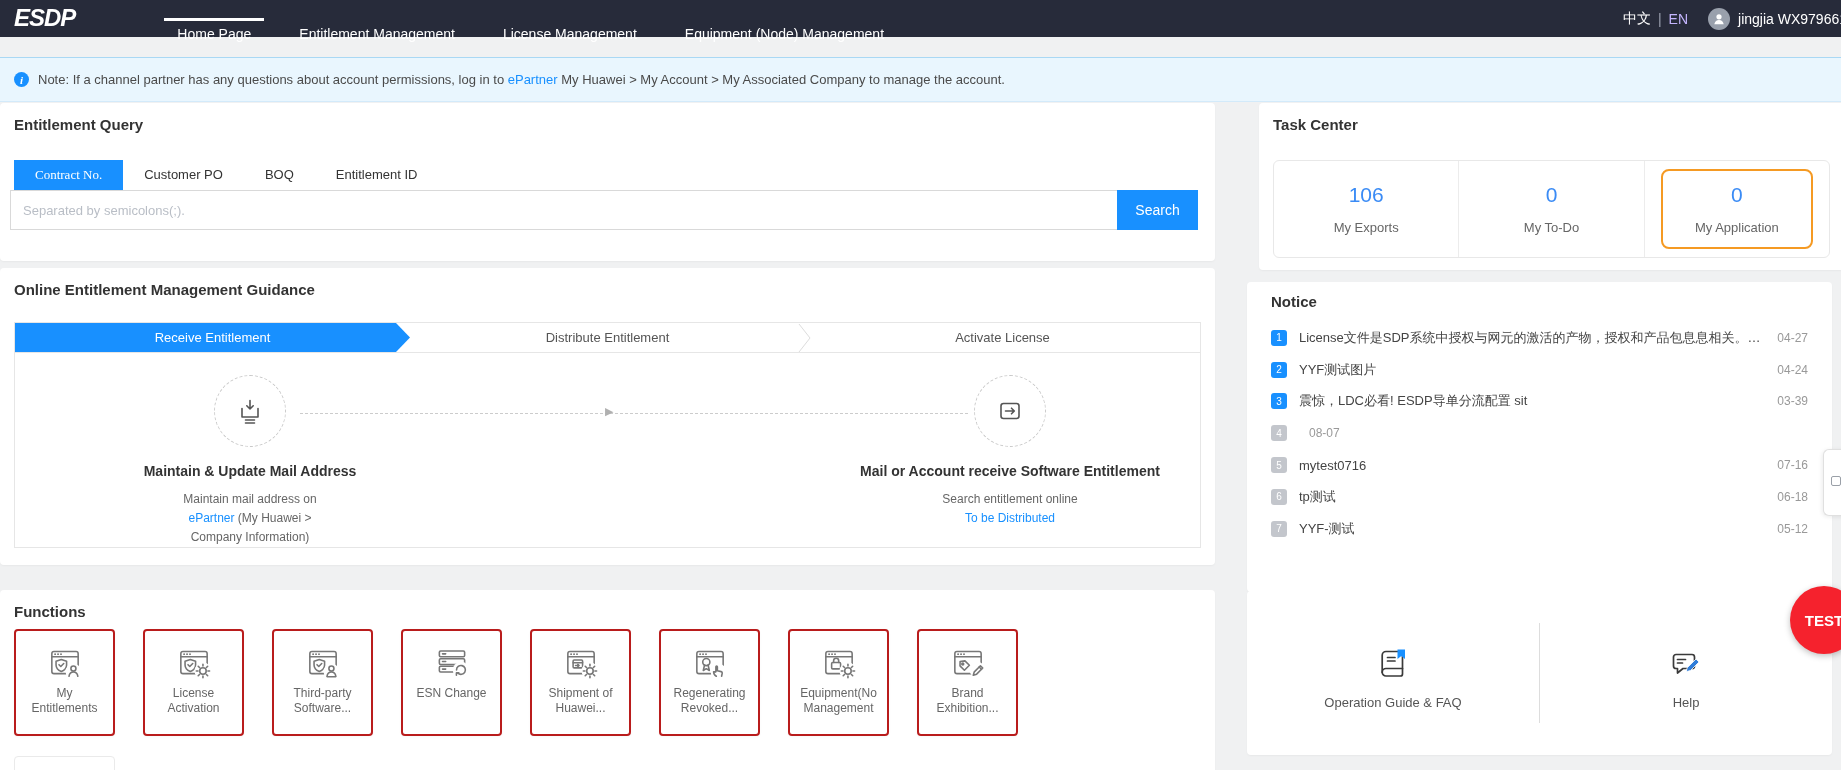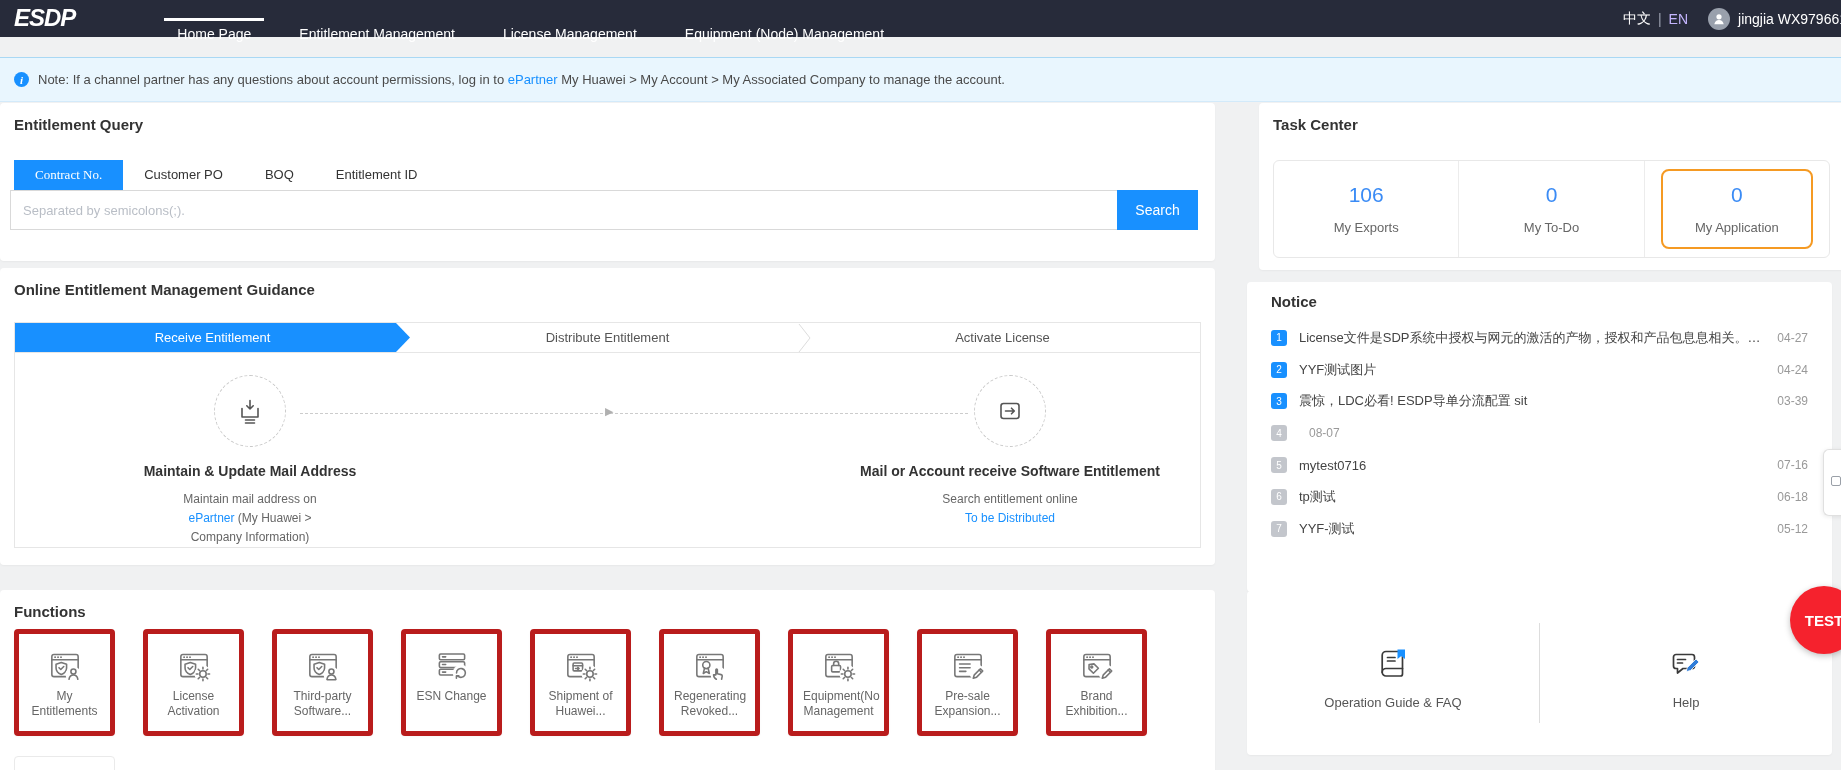--- a/index.html
+++ b/index.html
@@ -62,21 +62,21 @@
   #notice-card { left:1247px; top:282px; width:585px; height:310px; }
   .notice-list { position:absolute; top:40px; left:24px; right:24px; }
   .notice-row { display:flex; align-items:center; height:31.8px; font-size:13px; color:#444; }
   .nbadge { width:16px; height:16px; border-radius:3px; background:#c3c6cc; color:#fff; font-size:10px; display:flex; align-items:center; justify-content:center; margin-right:12px; flex:none; }
   .notice-row.hot .nbadge { background:#1890ff; }
   .ntext { flex:1; white-space:nowrap; overflow:hidden; text-overflow:ellipsis; cursor:pointer; }
   .ndate { color:#999; font-size:12px; margin-left:10px; flex:none; }
   
   #functions-card { left:0; top:590px; width:1215px; height:185px; }
   .fn-row { position:absolute; top:39px; left:14px; display:flex; gap:28px; }
-  .fn-card { width:101px; height:107px; border:5px solid #b91c1c; border-radius:4px; box-shadow:0 1px 3px rgba(0,0,0,.03); text-align:center; cursor:pointer; background:#fff; }
+  .fn-card { width:101px; height:107px; border:2px solid #b91c1c; border-radius:4px; box-shadow:0 1px 3px rgba(0,0,0,.03); text-align:center; cursor:pointer; background:#fff; }
   .fnsvg { width:40px; height:36px; margin-top:12px; stroke:#777; fill:none; stroke-width:1.5; stroke-linecap:round; stroke-linejoin:round; }
   .fn-label { font-size:12px; color:#666; line-height:15px; margin:3px 10px 0; }
   .fn-partial { position:absolute; left:14px; top:166px; width:101px; height:50px; border:1px solid #eaeaea; border-radius:4px; background:#fff; }
   
   #help-card { left:1247px; top:591px; width:585px; height:164px; display:flex; align-items:center; }
   .help-item { flex:1; display:flex; flex-direction:column; align-items:center; justify-content:center; cursor:pointer; padding-top:10px; }
   .help-divider { width:1px; height:100px; background:#ddd; flex:none; }
   .help-label { font-size:13px; color:#555; margin-top:13px; }
   .gcsvg { stroke:#555; fill:none; stroke-width:1.6; stroke-linecap:round; stroke-linejoin:round; }
   .bigsvg { stroke-width:1.7; fill:none; stroke-linecap:round; stroke-linejoin:round; }
@@ -330,28 +330,20 @@
         <use href="#sym-window"></use>
         <rect x="12" y="18.5" width="8.5" height="6" rx="1"></rect>
           <path d="M13.9 18.5v-1.7a2.4 2.4 0 0 1 4.8 0v1.7"></path>
         <use href="#sym-gear"></use>
       </svg>
       <div class="fn-label">Equipment(No Management</div>
     </div>
     <div class="fn-card">
       <svg class="fnsvg" viewBox="0 0 38 34">
         <use href="#sym-window"></use>
-        <path d="M11 17h10M11 20.5h10M11 24h6"></path>
-        <use href="#sym-pencil"></use>
-      </svg>
-      <div class="fn-label">Pre-sale Expansion...</div>
-    </div>
-    <div class="fn-card">
-      <svg class="fnsvg" viewBox="0 0 38 34">
-        <use href="#sym-window"></use>
         <path d="M11.5 17.5l4.6-.6 4.2 4.2-4.7 4.7-4.2-4.2z"></path>
           <circle cx="14" cy="19.8" r="0.9"></circle>
         <use href="#sym-pencil"></use>
       </svg>
       <div class="fn-label">Brand Exhibition...</div>
     </div>
   </div>
   <div class="fn-partial"></div>
 </section>
 

